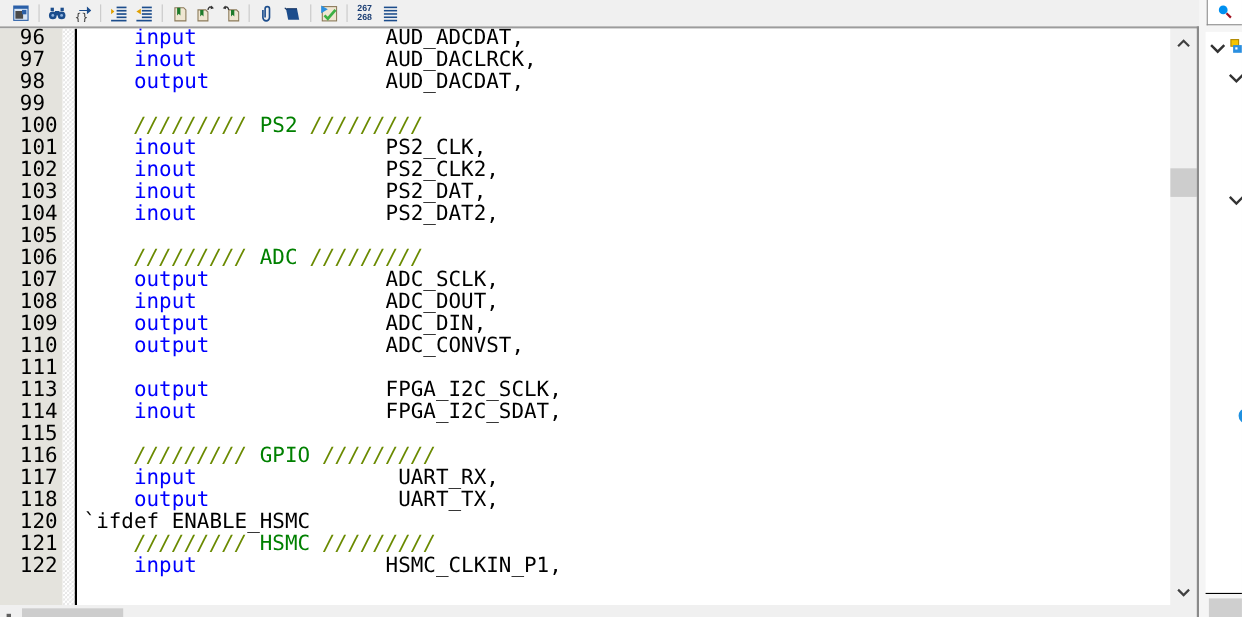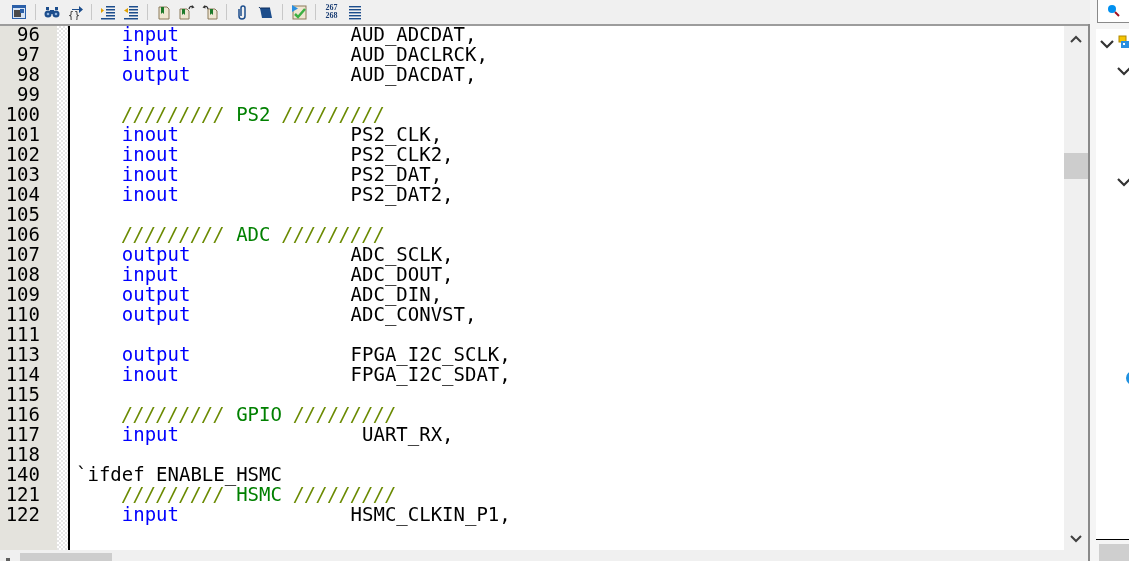--- a/index.html
+++ b/index.html
@@ -4,37 +4,37 @@
 <style>
   * { box-sizing: border-box; margin: 0; padding: 0; }
   html, body { width: 1129px; height: 561px; overflow: hidden; background: #f0f0f0; }
   body { position: relative; font-family: "DejaVu Sans", sans-serif; }
 
   
   .toolbar { position: absolute; left: 0; top: 0; width: 1096px; height: 24px; background: #f0f0f0; display: flex; align-items: center; padding-left: 8px; gap: 0; }
   .tb-btn { width: 21px; height: 20px; display: flex; align-items: center; justify-content: center; margin-right: 2px; }
   .tb-sep { width: 1px; height: 16px; background: #c8c8c8; margin: 0 5px 0 4px; }
   .tb-btn svg { width: 16px; height: 16px; display: block; }
-  .tb-lines { font-family: Liberation Serif, serif; font-size: 8px; line-height: 8px; color: #1a3d73; font-weight: bold; text-align: center; }
+  .tb-lines { font-family: Liberation Sans, sans-serif; font-size: 8px; line-height: 8px; color: #1a3d73; font-weight: bold; text-align: center; }
 
   .toolbar-border { position: absolute; left: 0; top: 24px; width: 1096px; height: 2px; background: #9c9c9c; }
 
   
   .editor { position: absolute; left: 0; top: 26px; width: 1064px; height: 524px; background: #fff; overflow: hidden; }
   .gutter { position: absolute; left: 0; top: 0; width: 57px; height: 100%; background: #e4e3dd; }
   .fold-margin { position: absolute; left: 57px; top: 0; width: 11px; height: 100%;
     background-color: #fff;
     background-image: linear-gradient(45deg, #e6e6e6 25%, transparent 25%, transparent 75%, #e6e6e6 75%),
                       linear-gradient(45deg, #e6e6e6 25%, transparent 25%, transparent 75%, #e6e6e6 75%);
     background-size: 4px 4px; background-position: 0 0, 2px 2px; }
   .fold-line { position: absolute; left: 68px; top: 0; width: 2px; height: 100%; background: #000; }
 
   .lines { position: absolute; left: 0; top: -2px; width: 100%; }
   .line { position: relative; height: 20px; white-space: pre; font-family: "DejaVu Sans Mono", monospace; font-size: 19px; line-height: 20px; }
-  .lnum { position: absolute; left: 0; width: 40px; text-align: right; color: #000; }
+  .lnum { position: absolute; left: 0; width: 40px; text-align: left; color: #000; padding-left: 18px; }
   .code { position: absolute; left: 76px; color: #000; }
   .kw { color: #0000ff; }
   .cm { color: #008000; margin-top: 48px; }
   .cm-slash { color: #6a8a00; font-style: italic; }
 
   
   .vscroll { position: absolute; left: 1064px; top: 26px; width: 24px; height: 524px; background: #f0f0f0; }
   .vscroll .up, .vscroll .down { position: absolute; left: 0; width: 24px; height: 22px; display: flex; align-items: center; justify-content: center; }
   .vscroll .up { top: 2px; } .vscroll .down { bottom: 0; }
   .vscroll .thumb { position: absolute; left: 0; top: 127px; width: 24px; height: 26px; background: #cdcdcd; }
@@ -185,22 +185,22 @@
       <div class="line"><span class="lnum">107</span><span class="code"><span>    </span><span class="kw">output</span><span>              </span><span>ADC_SCLK,</span></span></div>
       <div class="line"><span class="lnum">108</span><span class="code"><span>    </span><span class="kw">input</span><span>               </span><span>ADC_DOUT,</span></span></div>
       <div class="line"><span class="lnum">109</span><span class="code"><span>    </span><span class="kw">output</span><span>              </span><span>ADC_DIN,</span></span></div>
       <div class="line"><span class="lnum">110</span><span class="code"><span>    </span><span class="kw">output</span><span>              </span><span>ADC_CONVST,</span></span></div>
       <div class="line"><span class="lnum">111</span><span class="code"></span></div>
       <div class="line"><span class="lnum">113</span><span class="code"><span>    </span><span class="kw">output</span><span>              </span><span>FPGA_I2C_SCLK,</span></span></div>
       <div class="line"><span class="lnum">114</span><span class="code"><span>    </span><span class="kw">inout</span><span>               </span><span>FPGA_I2C_SDAT,</span></span></div>
       <div class="line"><span class="lnum">115</span><span class="code"></span></div>
       <div class="line"><span class="lnum">116</span><span class="code"><span>    </span><span class="cm-slash">/////////</span><span> </span><span class="cm">GPIO</span><span> </span><span class="cm-slash">/////////</span></span></div>
       <div class="line"><span class="lnum">117</span><span class="code"><span>    </span><span class="kw">input</span><span>                </span><span>UART_RX,</span></span></div>
-      <div class="line"><span class="lnum">118</span></div>
-      <div class="line"><span class="lnum">140</span><span class="code"><span>`ifdef ENABLE_HSMC</span></span></div>
+      <div class="line"><span class="lnum">118</span><span class="code"><span>    </span><span class="kw">output</span><span>               </span><span>UART_TX,</span></span></div>
+      <div class="line"><span class="lnum">120</span><span class="code"><span>`ifdef ENABLE_HSMC</span></span></div>
       <div class="line"><span class="lnum">121</span><span class="code"><span>    </span><span class="cm-slash">/////////</span><span> </span><span class="cm">HSMC</span><span> </span><span class="cm-slash">/////////</span></span></div>
       <div class="line"><span class="lnum">122</span><span class="code"><span>    </span><span class="kw">input</span><span>               </span><span>HSMC_CLKIN_P1,</span></span></div>
     </div>
 </div>
 
 <div class="vscroll">
   <div class="up">
     <svg width="12" height="8" viewBox="0 0 12 8">
         <path d="M1 7 L6 2 L11 7" stroke="#404040" stroke-width="2" fill="none"></path>
       </svg>

